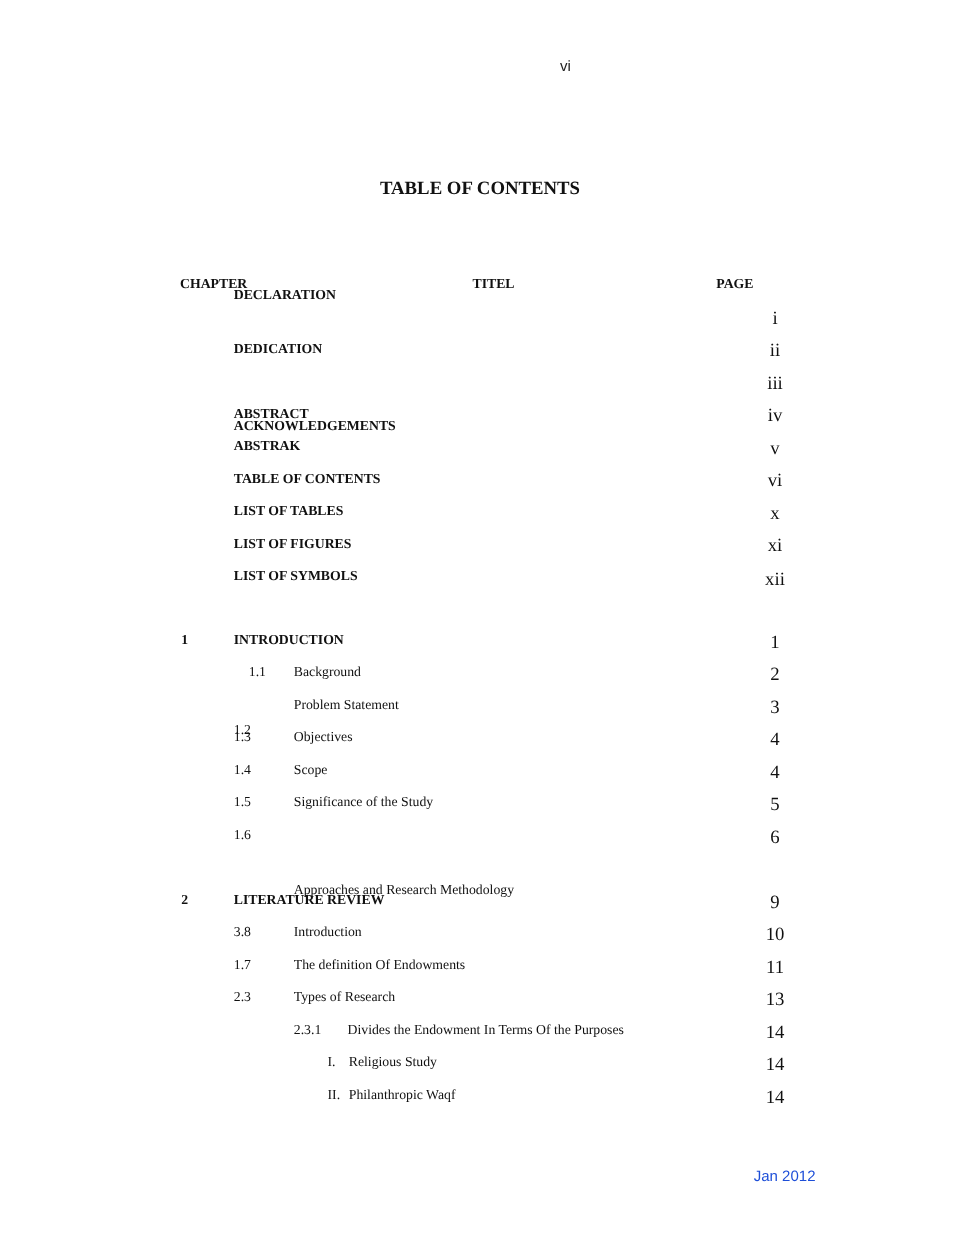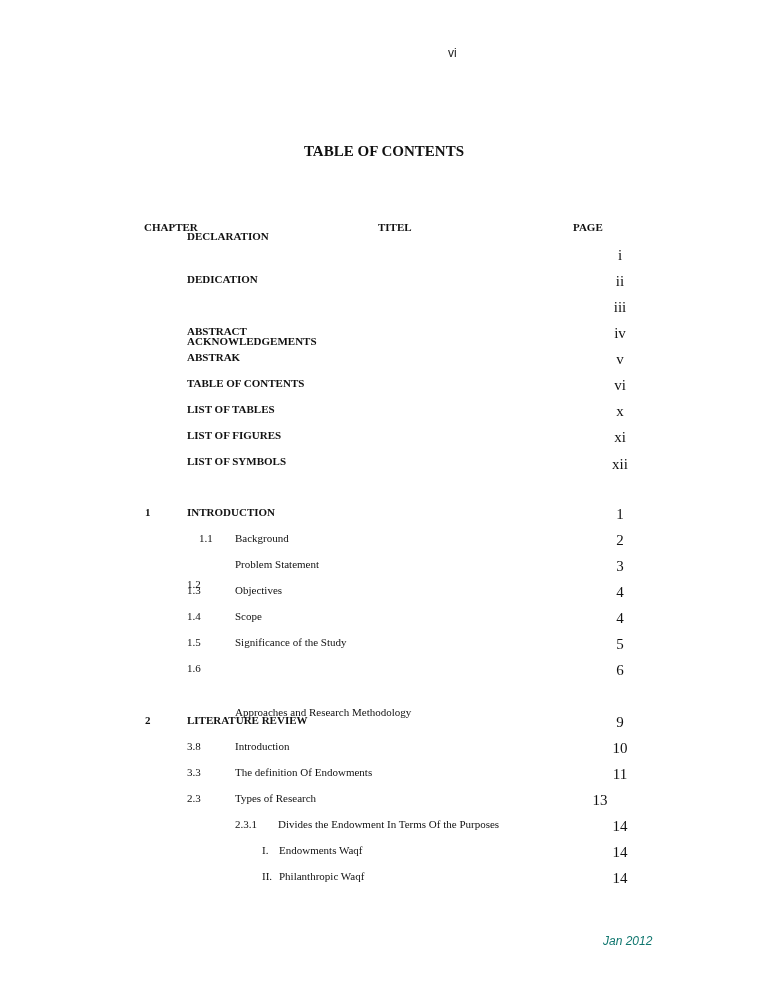--- a/index.html
+++ b/index.html
@@ -3,21 +3,21 @@
 <meta charset="utf-8">
 <style>
   html, body { margin:0; padding:0; background:#fff; }
   body { width:768px; height:994px; position:relative; overflow:hidden; font-family:"Liberation Serif", serif; color:#111; }
   .abs { position:absolute; white-space:nowrap; }
   .hdr-page { font-family:"Liberation Sans", sans-serif; font-size:12px; color:#222; }
   .title { font-weight:bold; font-size:15px; }
   .b { font-weight:bold; }
   .t { font-size:11px; }
   .pg { position:absolute; text-align:center; width:40px; font-size:15px; }
-  .foot { font-family:"Liberation Sans", sans-serif; font-size:12px; color:#0f766e;font-style:italic; }
+  .foot { font-family:"Liberation Sans", sans-serif; font-size:12px; color:#1d4ed8; }
 </style>
 </head>
 <body>
 
 <div class="abs hdr-page" style="left:448px;top:46px;">vi</div>
 
 <div class="abs title" style="left:0;width:768px;text-align:center;top:143px;">TABLE OF CONTENTS</div>
 
 <div class="abs t b" style="left:144px;top:221px;">CHAPTER</div>
 <div class="abs t b" style="left:378px;top:221px;">TITEL</div>
@@ -105,37 +105,37 @@
     <div class="abs t b" style="left:145px;top:714px;">2</div>
     <div class="abs t b" style="left:187px;top:714px;">LITERATURE REVIEW</div>
     <div class="pg" style="left:600px;top:714px;">9</div>
   </div>
   <div>
     <div class="abs t" style="left:187px;top:740px;">3.8</div>
     <div class="abs t" style="left:235px;top:740px;">Introduction</div>
     <div class="pg" style="left:600px;top:740px;">10</div>
   </div>
   <div>
-    <div class="abs t" style="left:187px;top:766px;">3.3</div>
+    <div class="abs t" style="left:187px;top:766px;">1.7</div>
     <div class="abs t" style="left:235px;top:766px;">The definition Of Endowments</div>
     <div class="pg" style="left:600px;top:766px;">11</div>
   </div>
   <div>
     <div class="abs t" style="left:187px;top:792px;">2.3</div>
     <div class="abs t" style="left:235px;top:792px;">Types of Research</div>
-    <div class="pg" style="left:580px;top:792px;">13</div>
+    <div class="pg" style="left:600px;top:792px;">13</div>
   </div>
   <div>
     <div class="abs t" style="left:235px;top:818px;">2.3.1</div>
     <div class="abs t" style="left:278px;top:818px;">Divides the Endowment In Terms Of the Purposes</div>
     <div class="pg" style="left:600px;top:818px;">14</div>
   </div>
   <div>
     <div class="abs t" style="left:262px;top:844px;">I.</div>
-    <div class="abs t" style="left:279px;top:844px;">Endowments Waqf</div>
+    <div class="abs t" style="left:279px;top:844px;">Religious Study</div>
     <div class="pg" style="left:600px;top:844px;">14</div>
   </div>
   <div>
     <div class="abs t" style="left:262px;top:870px;">II.</div>
     <div class="abs t" style="left:279px;top:870px;">Philanthropic Waqf</div>
     <div class="pg" style="left:600px;top:870px;">14</div>
   </div>
 </div>
 
 <div class="abs foot" style="left:603px;top:934px;">Jan 2012</div>

